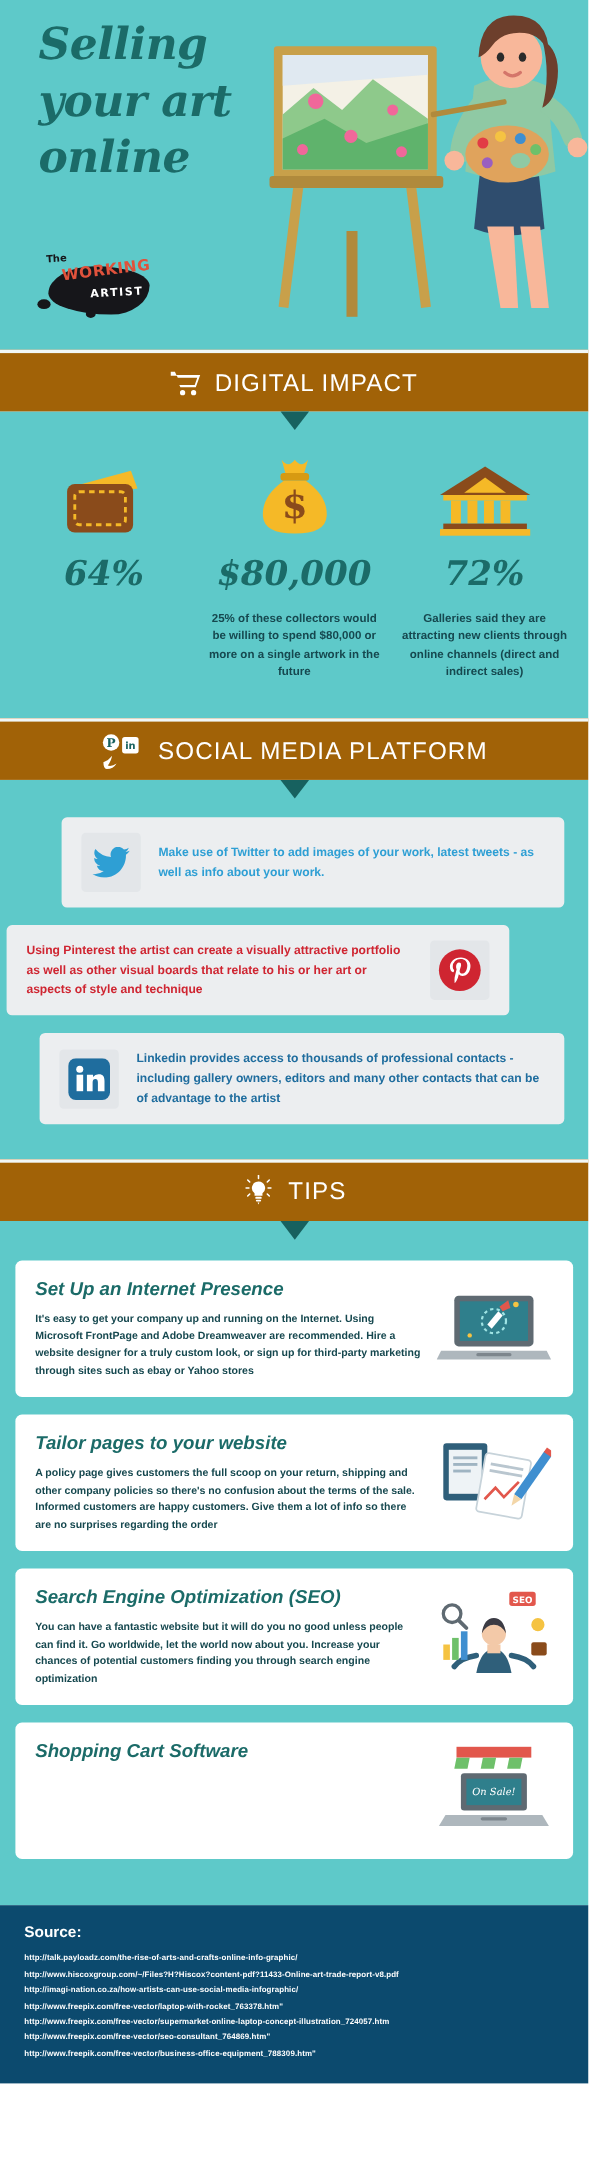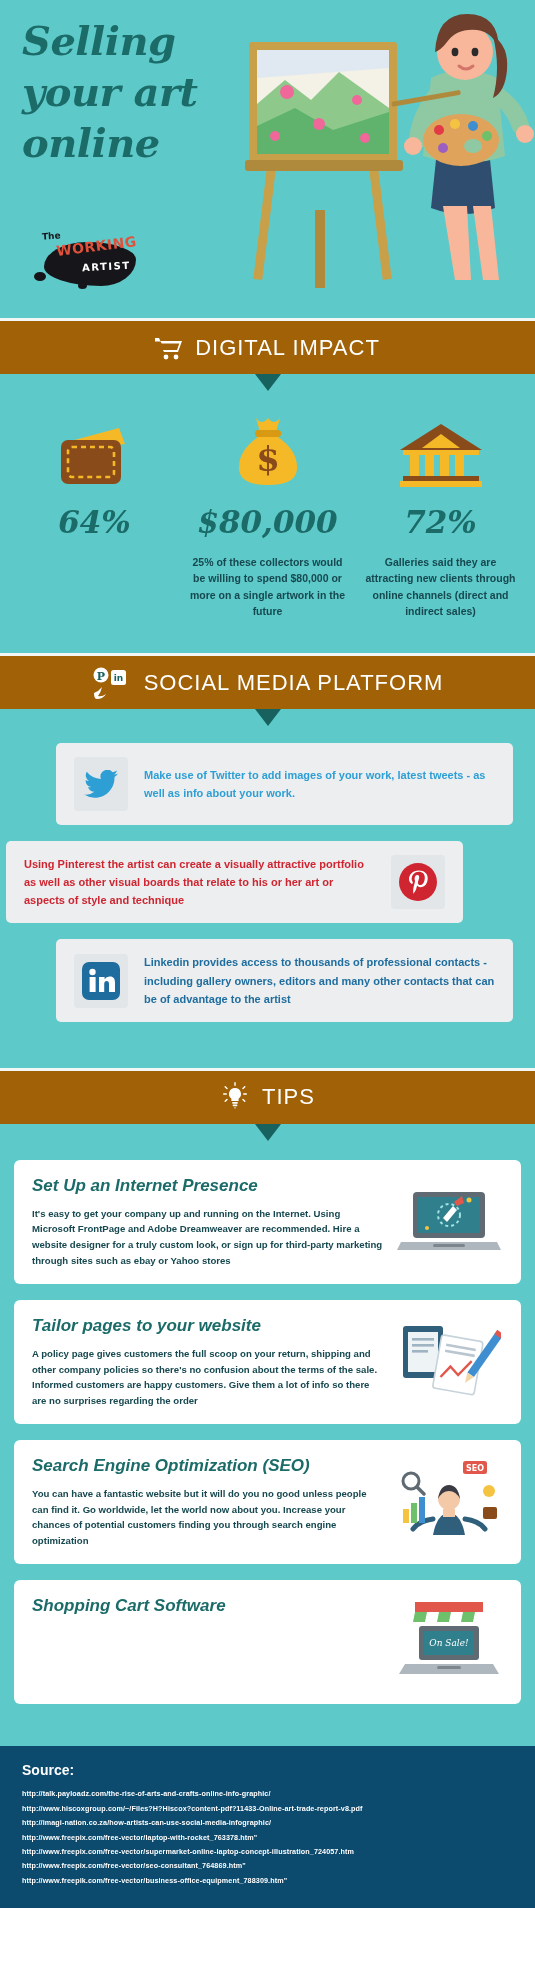--- a/index.html
+++ b/index.html
@@ -19,21 +19,21 @@
 
   
   .hero {
     position: relative;
     height: 318px;
     background: #5ec9c9;
     overflow: hidden;
   }
   .hero-title {
     position: absolute;
-    left: 22px;
+    left: 35px;
     top: 16px;
     width: 210px;
     font-family: "DejaVu Serif", serif;
     font-style: italic;
     font-weight: bold;
     font-size: 40px;
     line-height: 1.27;
     color: #1b6b68;
     letter-spacing: -0.5px;
   }
@@ -157,33 +157,33 @@
     white-space: nowrap;
   }
   .stat-desc {
     font-size: 10.5px;
     font-weight: bold;
     line-height: 1.55;
     color: #16484f;
   }
 
   
-  .social { background: #5ec9c9; padding: 34px 0 30px; }
+  .social { background: #5ec9c9; padding: 34px 0 16px; }
   .social-card {
     background: #eceef0;
     border-radius: 5px;
     display: flex;
     align-items: center;
     gap: 16px;
     padding: 14px 18px;
     margin-bottom: 16px;
   }
   .social-card.left  { margin-left: 56px; margin-right: 22px; }
   .social-card.wide  { margin-left: 6px;  margin-right: 72px; }
-  .social-card.right { margin-left: 56px; margin-right: 22px; }
+  .social-card.right { margin-left: 36px; margin-right: 22px; }
   .social-badge {
     flex: 0 0 auto;
     width: 54px; height: 54px;
     border-radius: 4px;
     background: #e3e6e9;
     display: flex; align-items: center; justify-content: center;
   }
   .social-text { font-size: 11px; font-weight: bold; line-height: 1.65; }
   .tw  { color: #2e9fd4; }
   .pin { color: #cf2531; }

